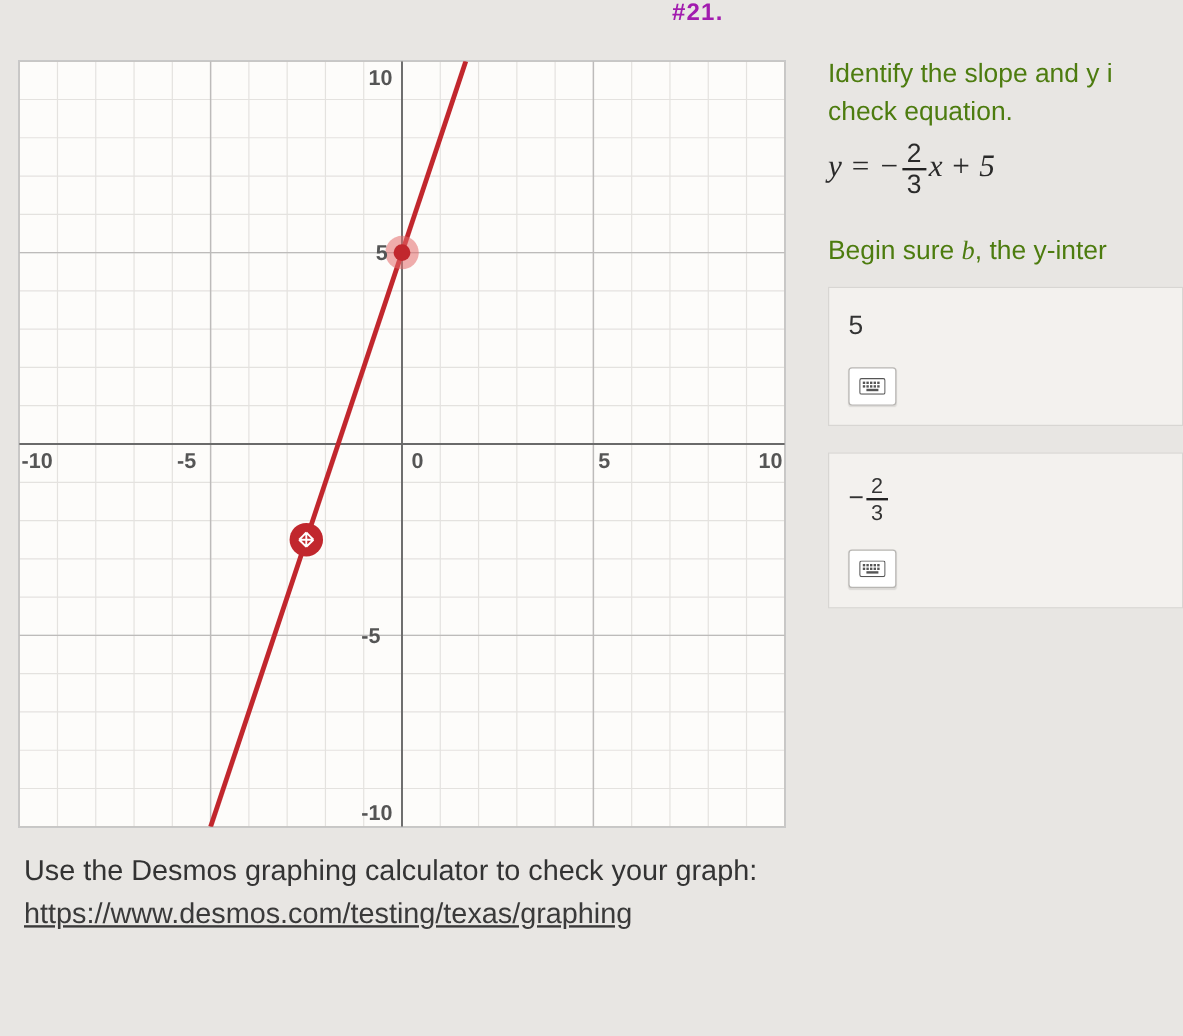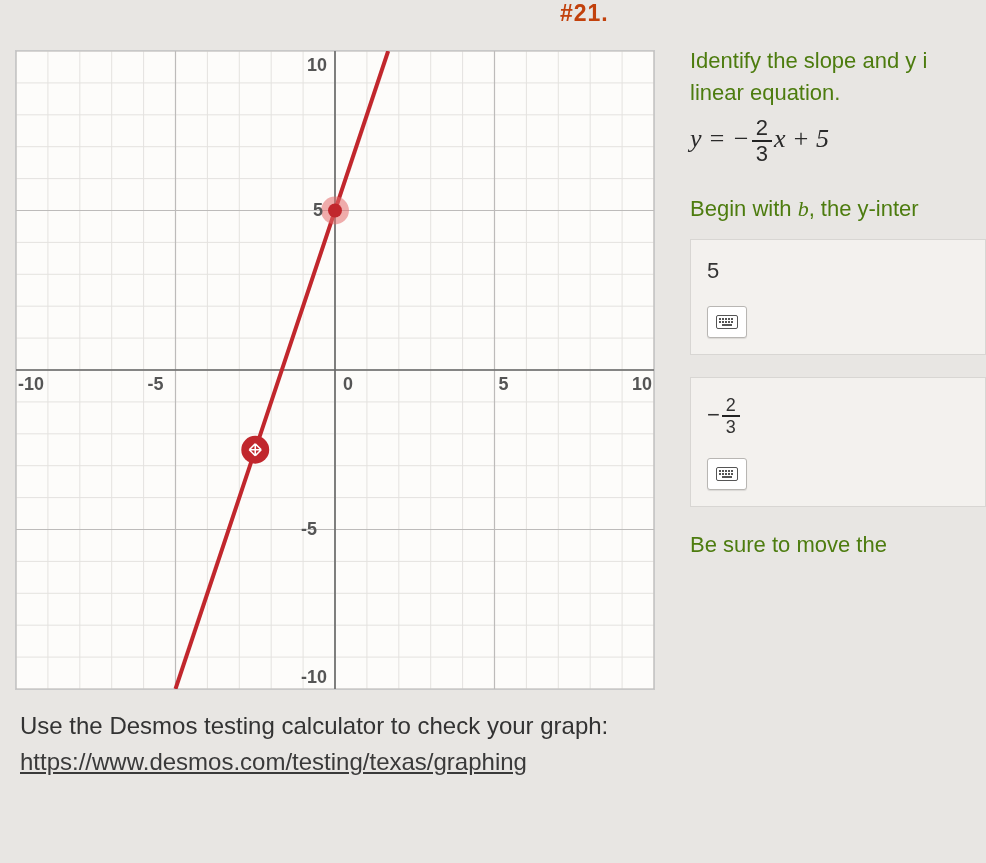--- a/index.html
+++ b/index.html
@@ -27,23 +27,23 @@
   .right-col {
     flex: 1;
     padding-left: 20px;
     padding-top: 35px;
     overflow: hidden;
   }
   .header-fragment {
     position: absolute;
     top: 0;
     left: 560px;
-    font-size: 23px;
+    font-size: 20px;
     font-weight: bold;
-    color: #c2410c;
+    color: #a21caf;
     letter-spacing: 1px;
   }
   .graph-wrap {
     margin-top: 40px;
     margin-left: 5px;
     width: 640px;
     height: 640px;
     position: relative;
     background: #fdfcfa;
     border: 1px solid #c8c8c8;
@@ -213,36 +213,36 @@
             <text x="618" y="340">10</text>
             <text x="286" y="634">-10</text>
             <text x="286" y="486">-5</text>
             <text x="298" y="166">5</text>
             <text x="292" y="20">10</text>
           </g>
       </svg>
     </div>
 
     <div class="instruction-text">
-      <span>Use the Desmos testing calculator to check your graph:</span><br>
+      <span>Use the Desmos graphing calculator to check your graph:</span><br>
       <a class="desmos-link">https://www.desmos.com/testing/texas/graphing</a>
     </div>
   </div>
 
   <div class="right-col">
     <div class="q-text">
       <span>Identify the slope and y i</span><br>
-      <span>linear equation.</span>
+      <span>check equation.</span>
     </div>
     <div class="eq">
       <span class="it">y</span><span> = </span><span>−</span><span class="frac"><span class="num">2</span><span class="den">3</span></span><span class="it">x</span><span> + 5</span>
     </div>
 
     <div class="q-text">
-      <span>Begin with </span><span class="it">b</span><span>, the y-inter</span><br>
+      <span>Begin sure </span><span class="it">b</span><span>, the y-inter</span><br>
     </div>
 
     <div class="answer-box">
       <div class="answer-value">5</div>
       <div class="kb-btn">
         <svg class="kb-svg" viewBox="0 0 22 14">
           <rect x="0.5" y="0.5" width="21" height="13" rx="1.5" fill="#fff" stroke="#555"></rect>
           <g fill="#555">
             <rect x="3" y="3" width="2" height="2"></rect>
               <rect x="6" y="3" width="2" height="2"></rect>
@@ -278,15 +278,14 @@
               <rect x="6" y="6" width="2" height="2"></rect>
               <rect x="9" y="6" width="2" height="2"></rect>
               <rect x="12" y="6" width="2" height="2"></rect>
               <rect x="15" y="6" width="2" height="2"></rect>
             <rect x="6" y="9" width="10" height="2"></rect>
           </g>
         </svg>
       </div>
     </div>
 
-    <div class="q-text" style="font-weight:400; margin-top:10px;">Be sure to move the </div>
   </div>
 </div>
 
 </body></html>

